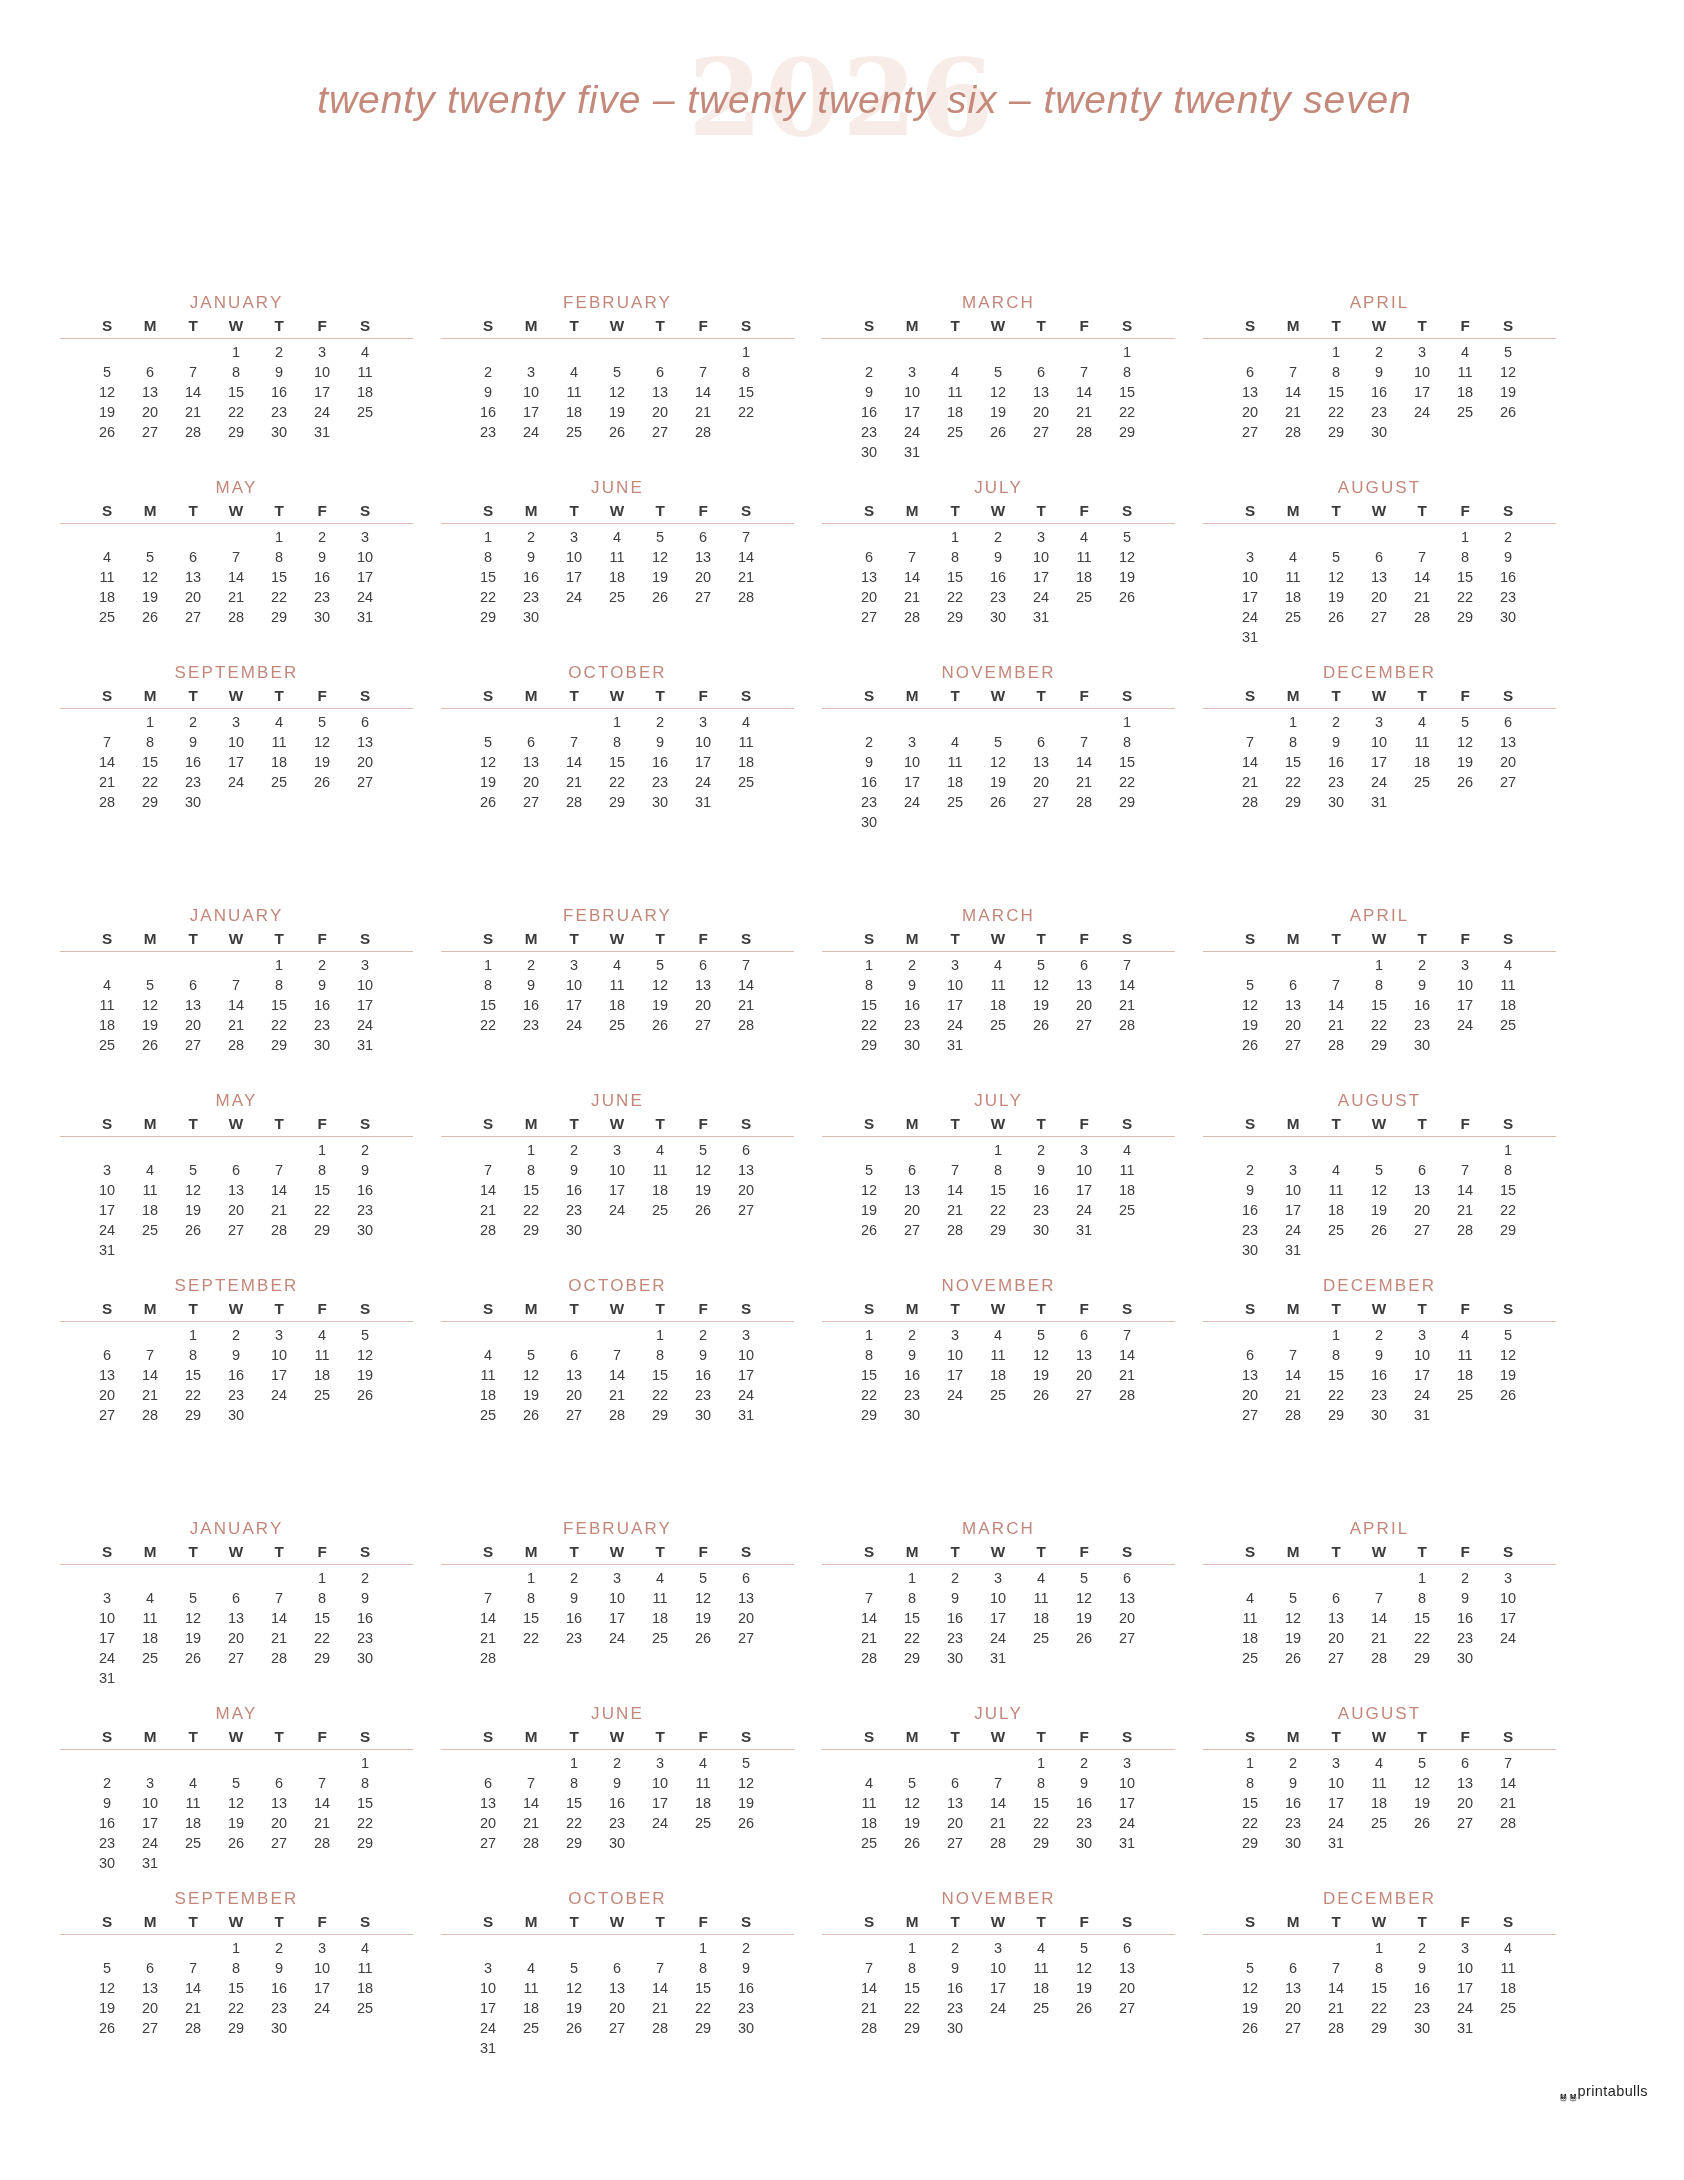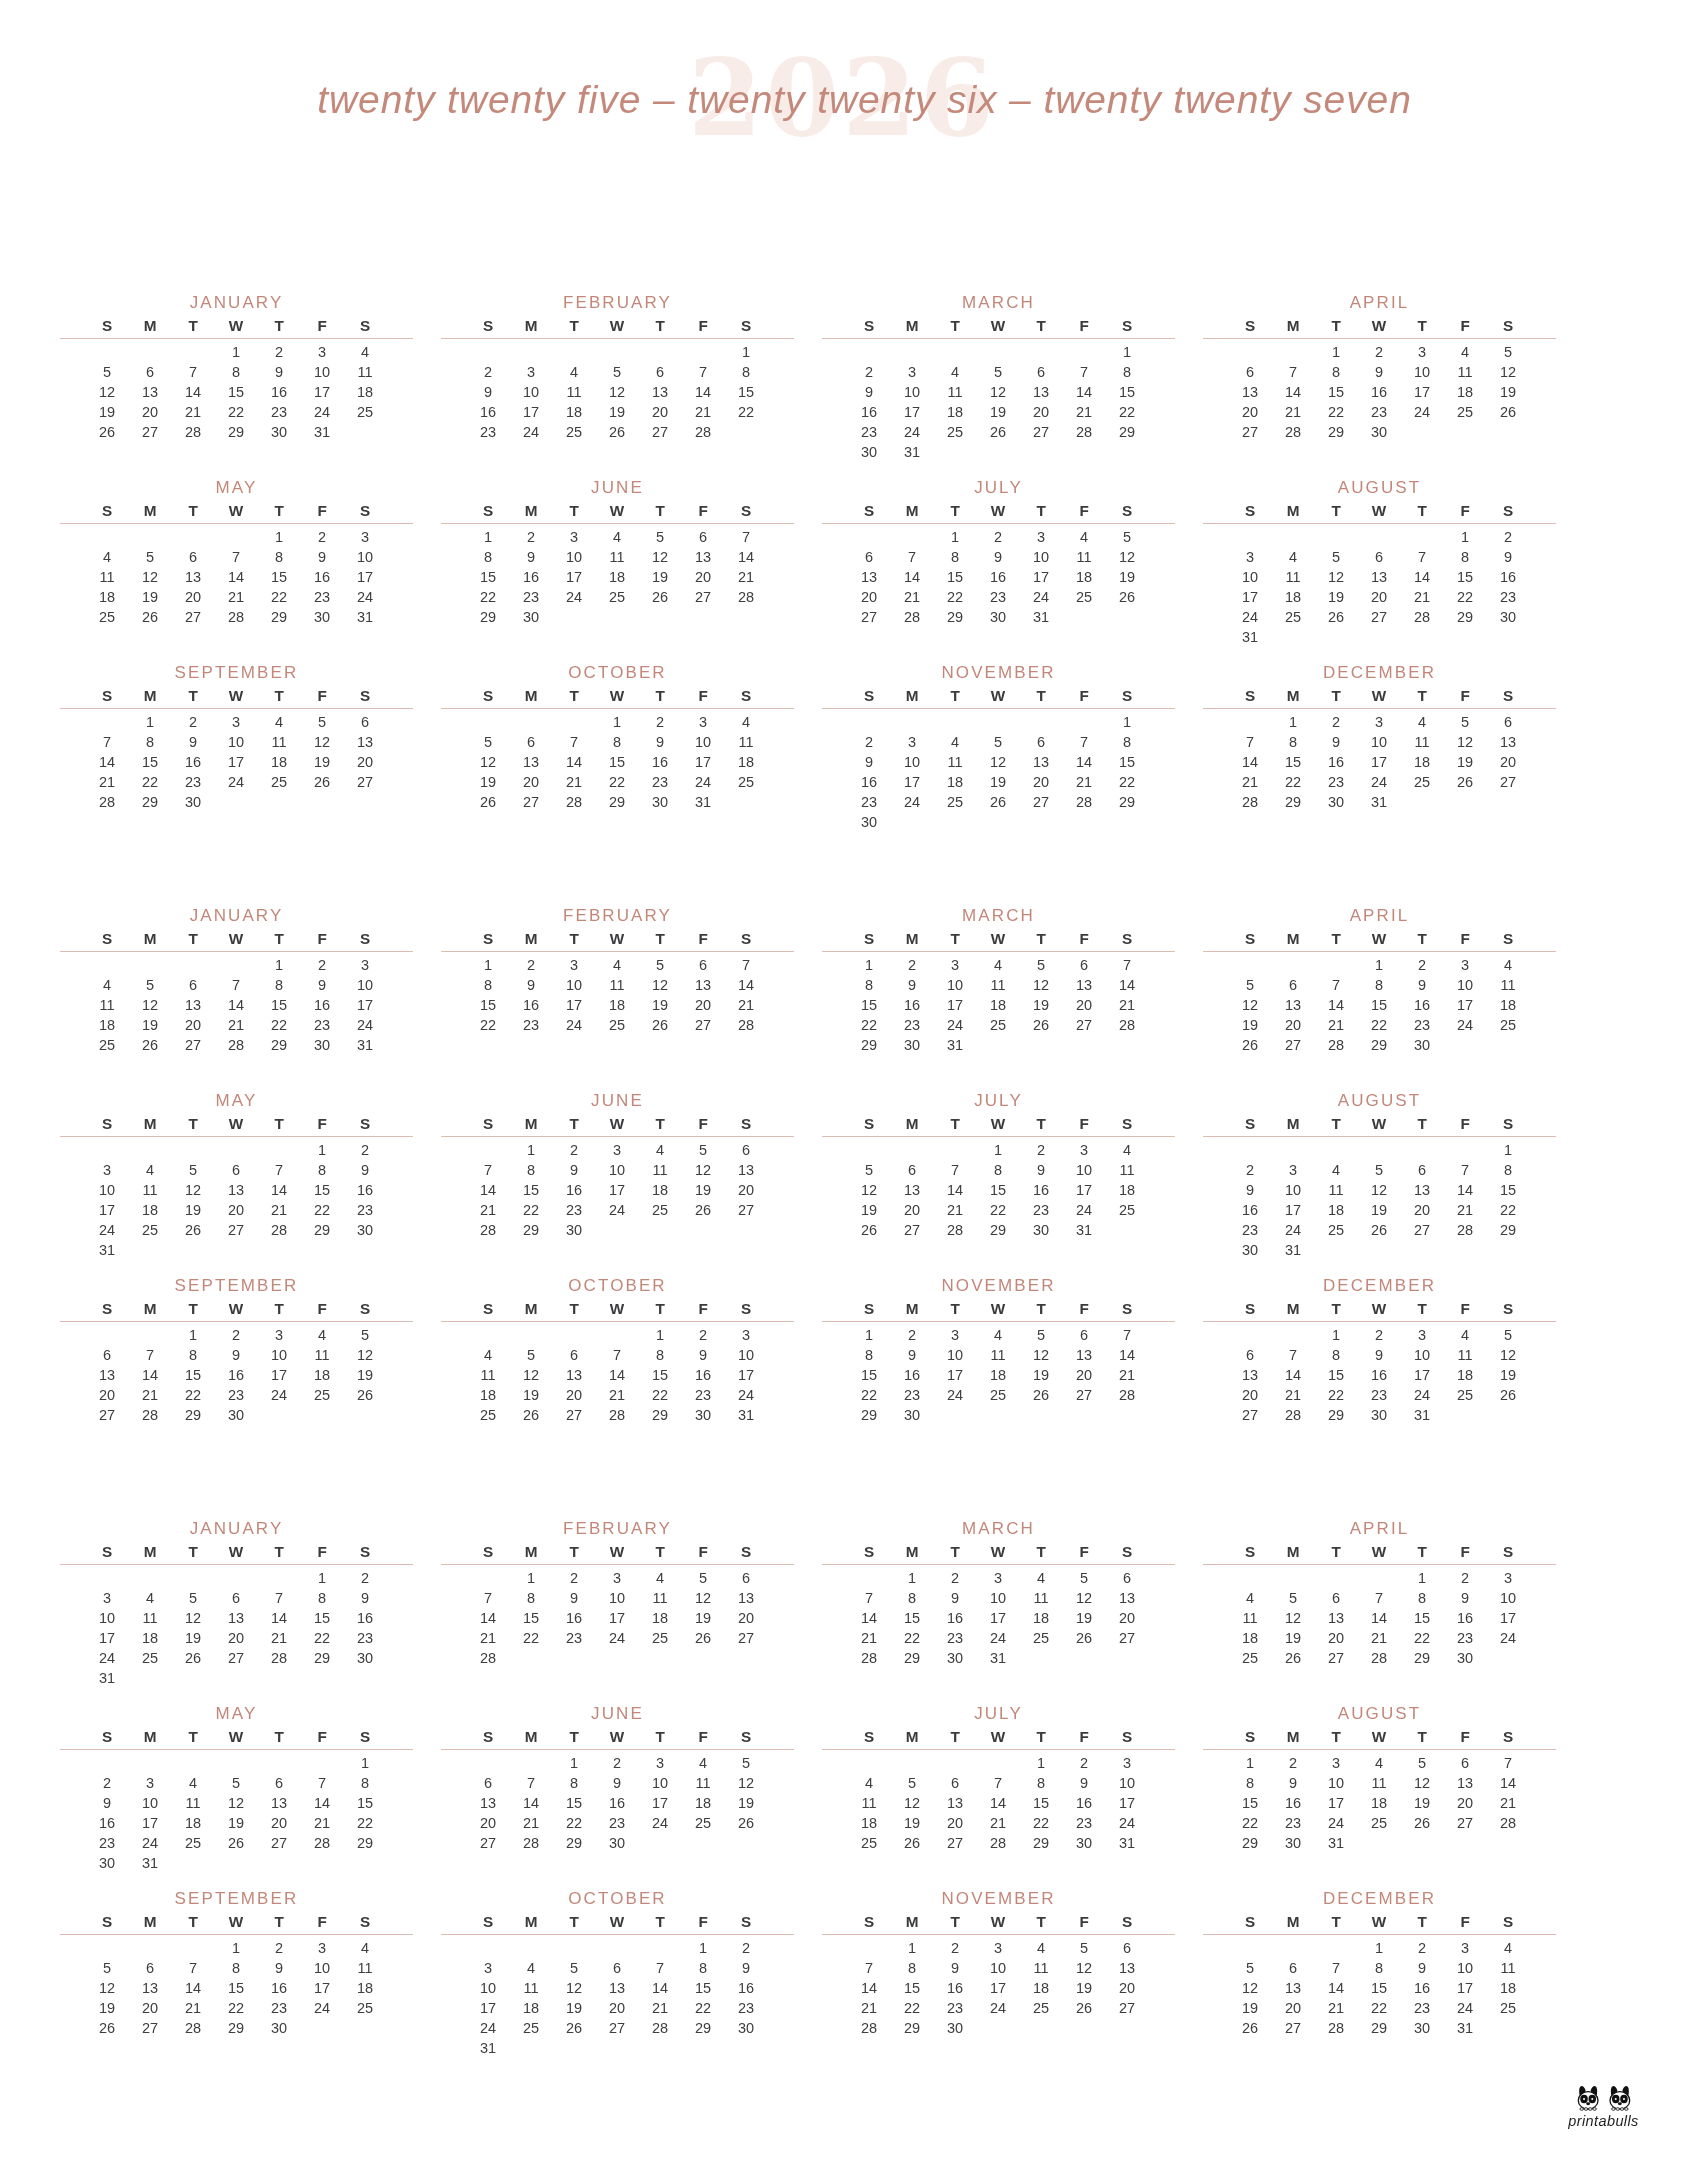--- a/index.html
+++ b/index.html
@@ -41,21 +41,21 @@
   }
   .days{
     display:grid;grid-template-columns:repeat(7,43px);
     grid-auto-rows:20px;padding:0 25.6px;margin-top:3.4px;
     align-items:center;justify-items:center;
     font-size:14.5px;color:#3e3d3f;
   }
   
   .logo{
     position:absolute;top:2082px;right:37px;width:89px;
-    display:flex;flex-direction:column;align-items:center;z-index:2;font-style:italic;
+    display:flex;flex-direction:row;align-items:flex-start;z-index:2;
   }
   .logo-text{
     font-size:14.5px;letter-spacing:0.4px;color:#1f1f1f;margin-top:0.9px;
     font-family:"Liberation Sans",sans-serif;
   }
 </style>
 </head>
 <body>
 
 <header class="header">

